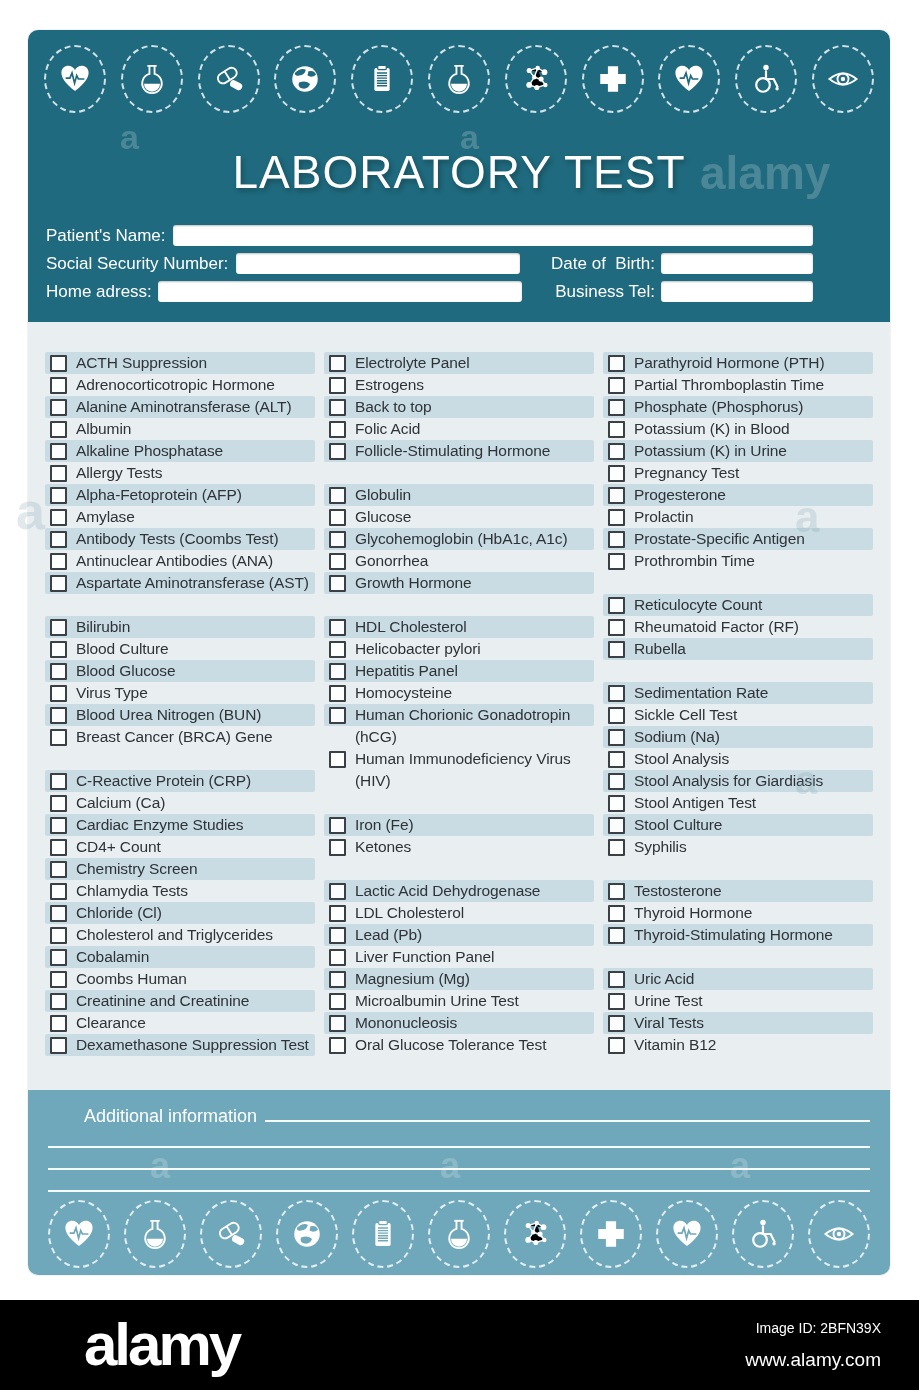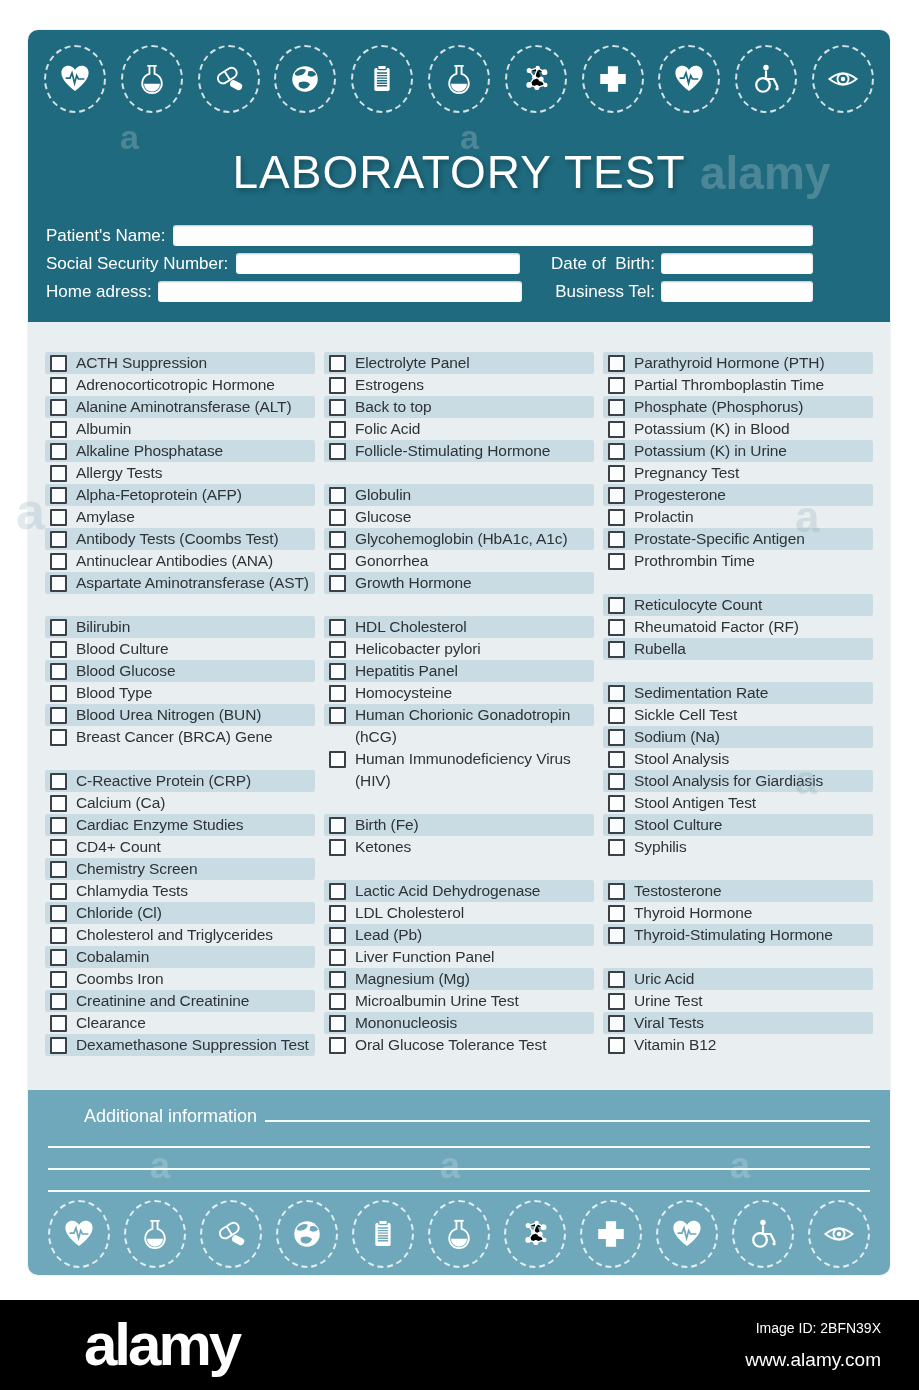--- a/index.html
+++ b/index.html
@@ -243,21 +243,21 @@
         <div class="trow">
           <span class="cb"></span>
           <span class="tlabel">Blood Culture</span>
         </div>
         <div class="trow stripe">
           <span class="cb"></span>
           <span class="tlabel">Blood Glucose</span>
         </div>
         <div class="trow">
           <span class="cb"></span>
-          <span class="tlabel">Blood Type</span>
+          <span class="tlabel">Virus Type</span>
         </div>
         <div class="trow stripe">
           <span class="cb"></span>
           <span class="tlabel">Blood Urea Nitrogen (BUN)</span>
         </div>
         <div class="trow">
           <span class="cb"></span>
           <span class="tlabel">Breast Cancer (BRCA) Gene</span>
         </div>
         <div class="trow spacer">
@@ -295,21 +295,21 @@
         <div class="trow">
           <span class="cb"></span>
           <span class="tlabel">Cholesterol and Triglycerides</span>
         </div>
         <div class="trow stripe">
           <span class="cb"></span>
           <span class="tlabel">Cobalamin</span>
         </div>
         <div class="trow">
           <span class="cb"></span>
-          <span class="tlabel">Coombs Iron</span>
+          <span class="tlabel">Coombs Human</span>
         </div>
         <div class="trow stripe">
           <span class="cb"></span>
           <span class="tlabel">Creatinine and Creatinine</span>
         </div>
         <div class="trow">
           <span class="cb"></span>
           <span class="tlabel">Clearance</span>
         </div>
         <div class="trow stripe">
@@ -398,21 +398,21 @@
         <div class="trow continuation">
           <span class="cb"></span>
           <span class="tlabel">(HIV)</span>
         </div>
         <div class="trow spacer">
           <span class="cb"></span>
           <span class="tlabel"></span>
         </div>
         <div class="trow stripe">
           <span class="cb"></span>
-          <span class="tlabel">Birth (Fe)</span>
+          <span class="tlabel">Iron (Fe)</span>
         </div>
         <div class="trow">
           <span class="cb"></span>
           <span class="tlabel">Ketones</span>
         </div>
         <div class="trow spacer">
           <span class="cb"></span>
           <span class="tlabel"></span>
         </div>
         <div class="trow stripe">

